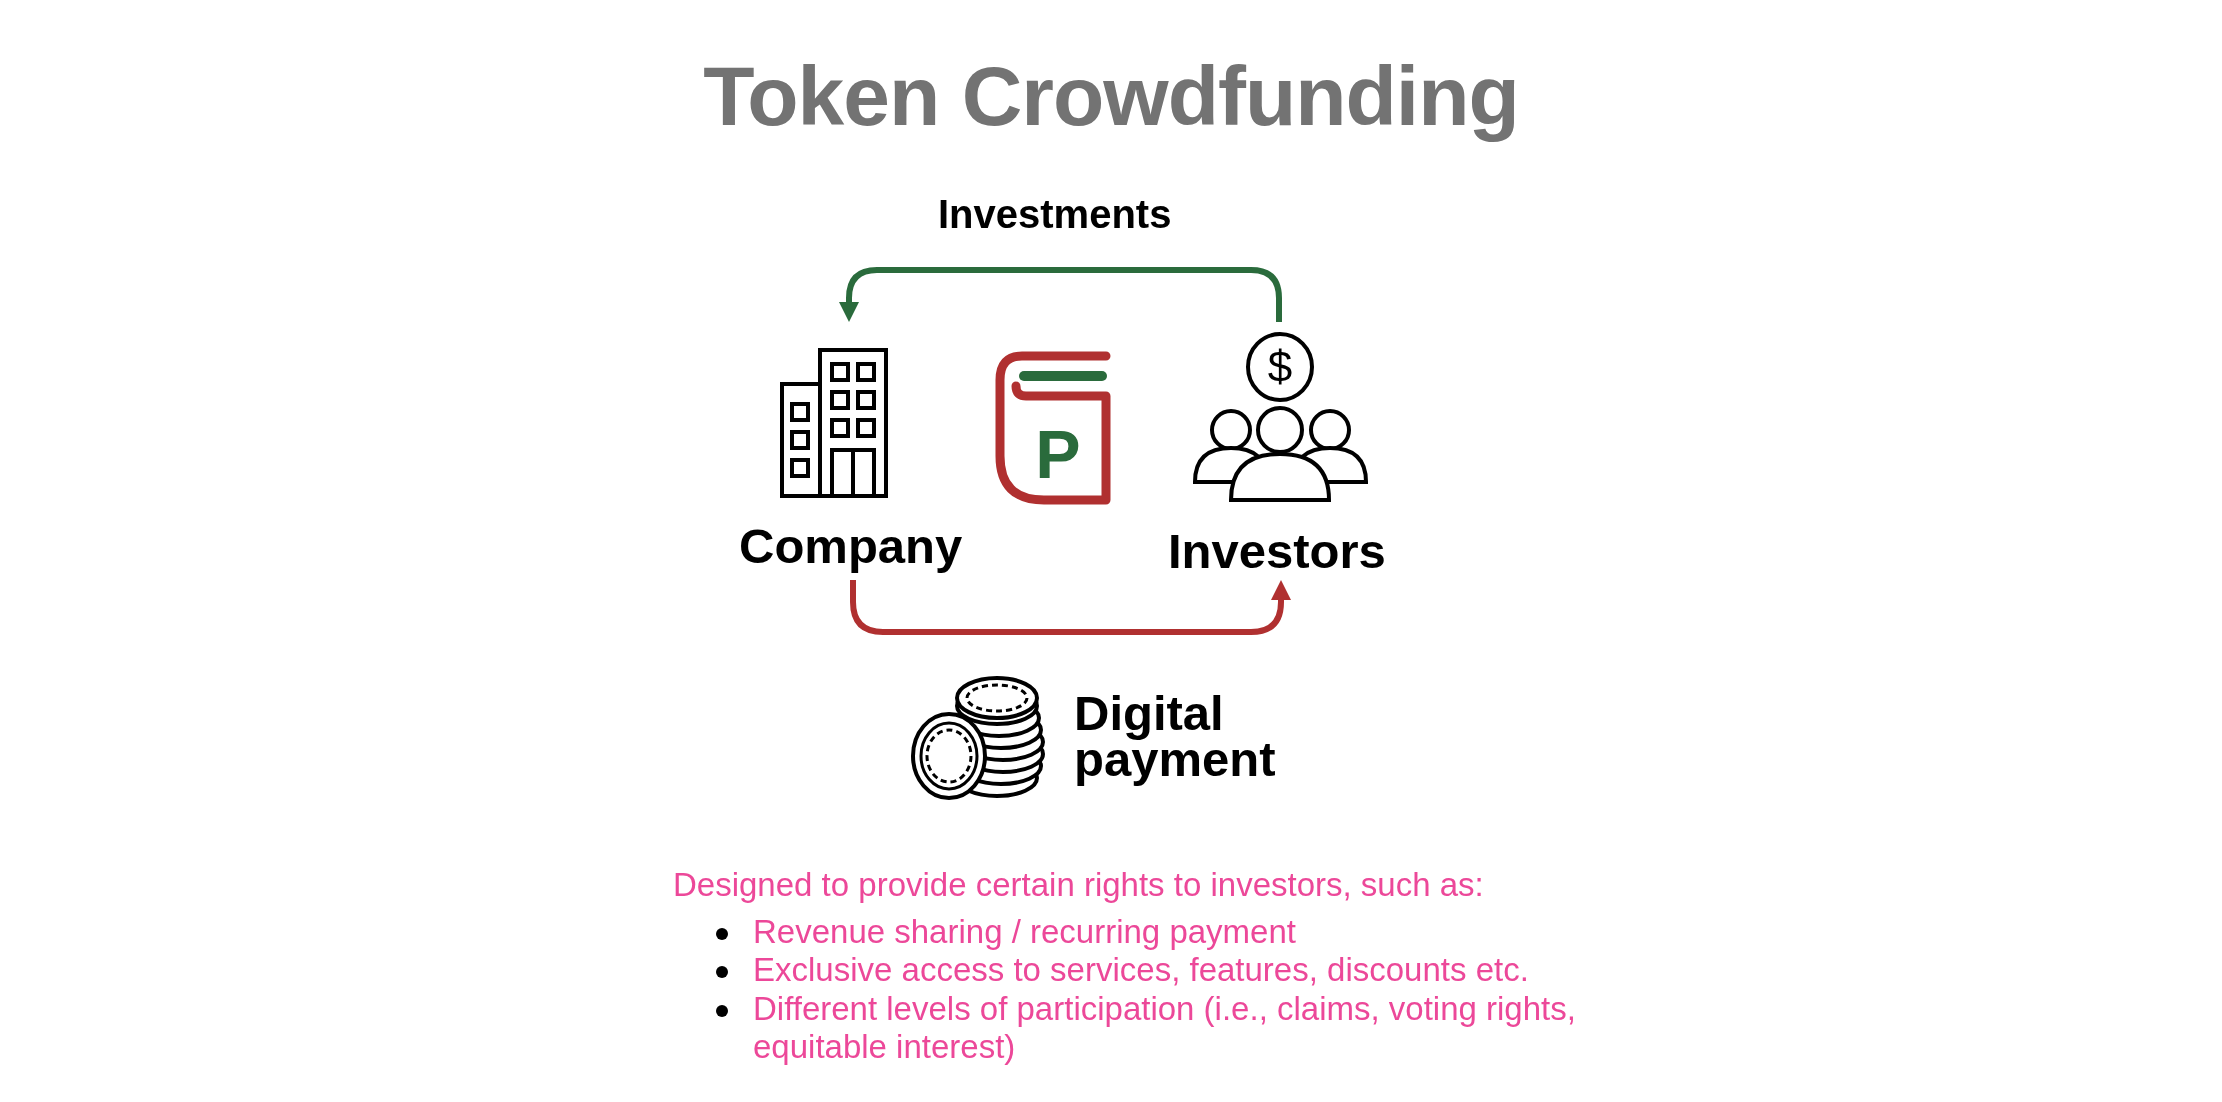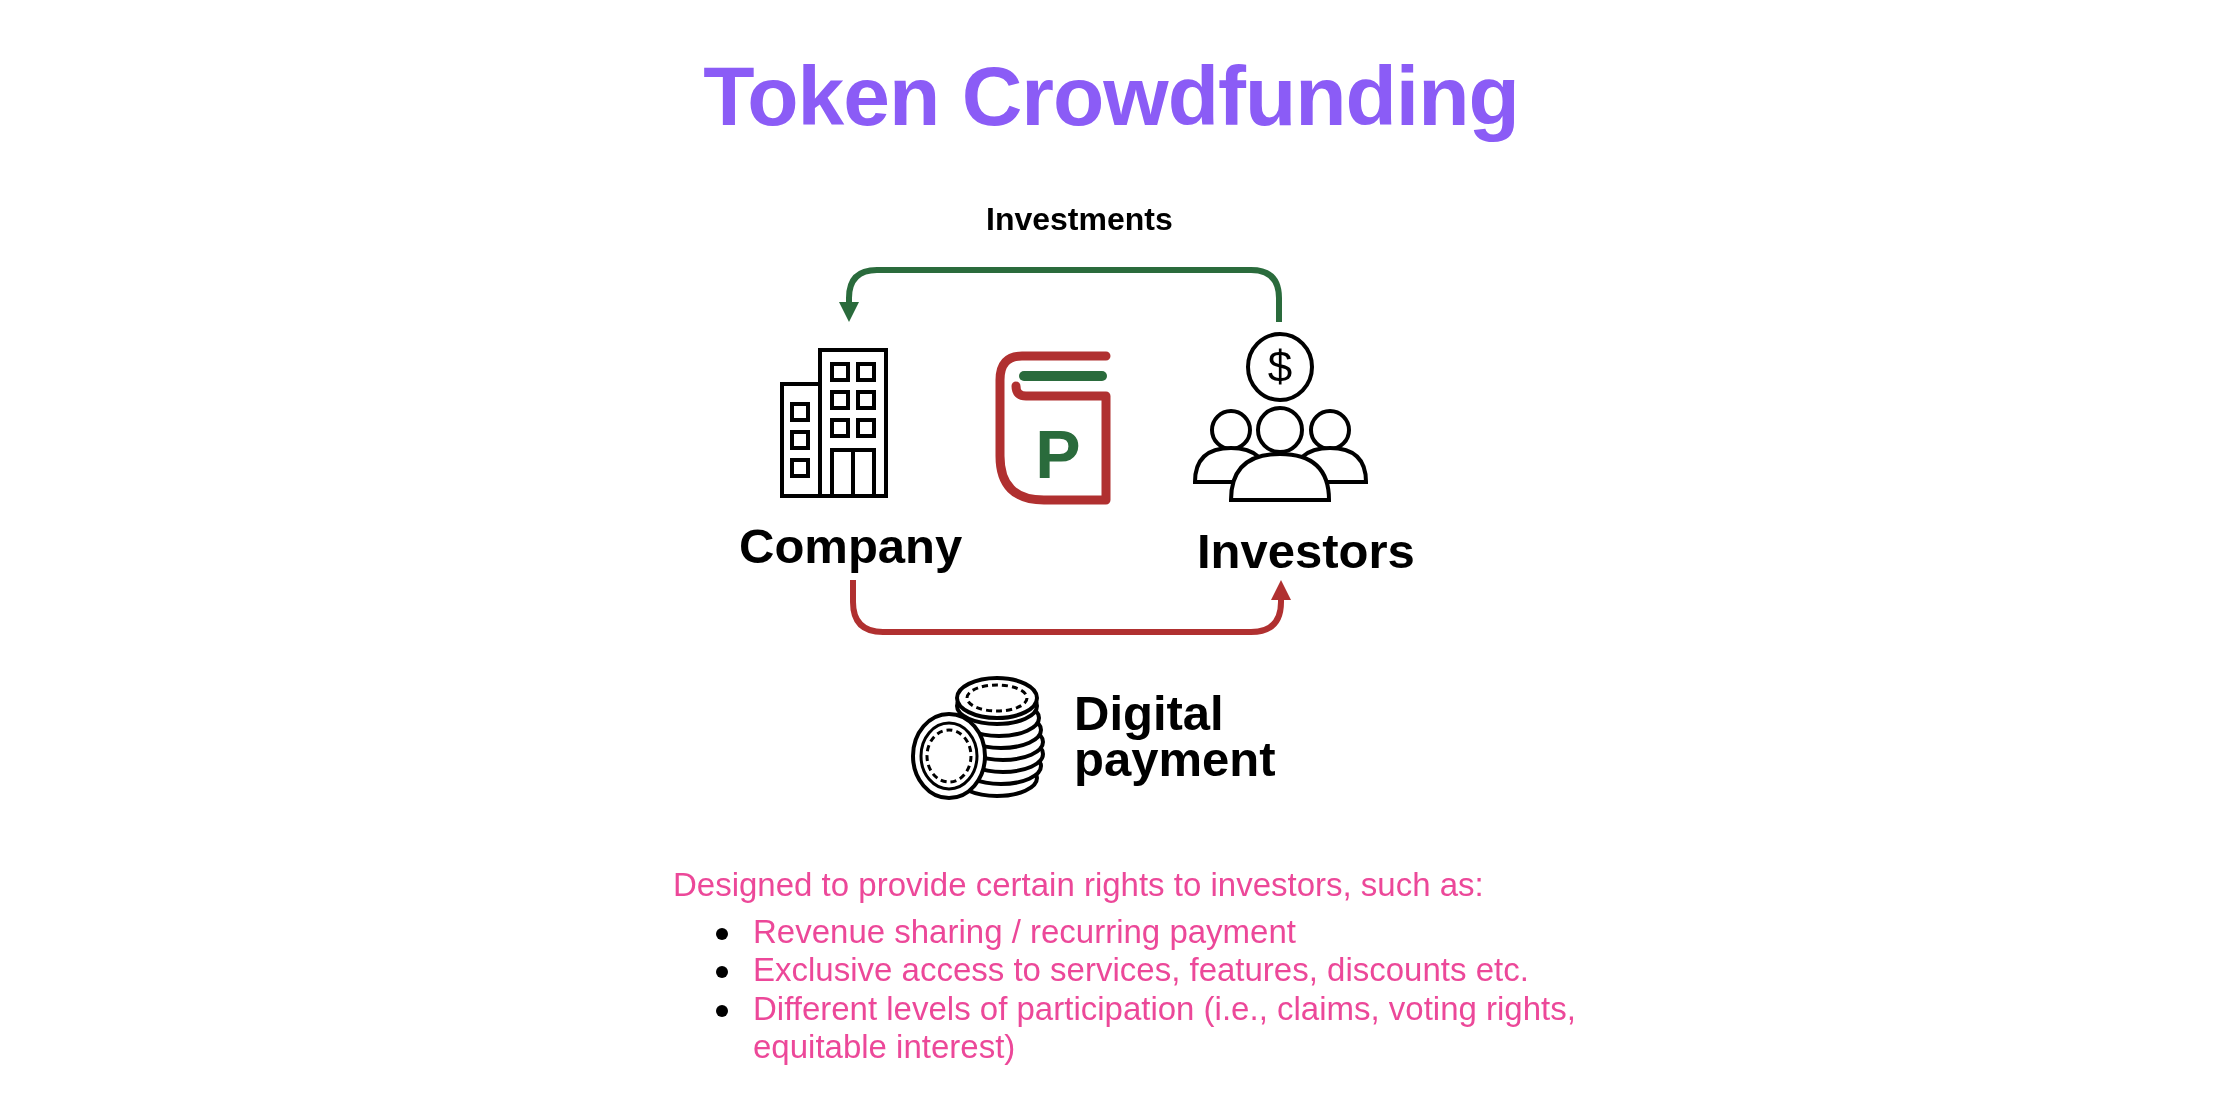--- a/index.html
+++ b/index.html
@@ -1,31 +1,31 @@
 <!DOCTYPE html>
 <html><head>
 <meta charset="utf-8">
 <style>
   html, body { margin:0; padding:0; background:#ffffff; }
   body { width:2222px; height:1102px; position:relative; overflow:hidden; font-family:"Liberation Sans", sans-serif; color:#000; }
   .abs { position:absolute; }
-  .title { left:0; width:2222px; top:48px; text-align:center; font-size:84px; font-weight:bold; color:#8b5cf6; letter-spacing:-1px; }
+  .title { left:0; width:2222px; top:48px; text-align:center; font-size:84px; font-weight:bold; color:#737373; letter-spacing:-1px; }
   .label { font-weight:bold; font-size:49px; color:#000; white-space:nowrap; }
   .para { left:673px; top:866px; font-size:33px; line-height:38.5px; color:#ec4899; }
   .para ul { margin:8px; padding:0; list-style:none; }
   .para li { position:relative; padding-left:72px; width:860px; }
   .para li .dot { position:absolute; left:35px; top:15px; width:12px; height:12px; border-radius:50%; background:#000; }
   svg.ov { position:absolute; left:0; top:0; }
 </style>
 </head>
 <body>
 
 <div class="abs title">Token Crowdfunding</div>
 
-<div class="abs label" style="left:986px; top:192px; font-size:32px;margin-top:9px;">Investments</div>
+<div class="abs label" style="left:938px; top:192px; font-size:40px;">Investments</div>
 
 <svg class="ov" width="2222" height="1102">
   <g>
     <path d="M1279 322 L1279 298 Q1279 270 1251 270 L877 270 Q849 270 849 298 L849 306" fill="none" stroke="#2a6b3c" stroke-width="6"></path>
     <polygon points="839,302 859,302 849,322" fill="#2a6b3c"></polygon>
   </g>
   <g>
     <path d="M853 580 L853 602 Q853 632 883 632 L1251 632 Q1281 632 1281 602 L1281 596" fill="none" stroke="#b03030" stroke-width="6"></path>
     <polygon points="1271,600 1291,600 1281,580" fill="#b03030"></polygon>
   </g>
@@ -62,21 +62,21 @@
     <circle cx="40" cy="100" r="19"></circle>
     <circle cx="139" cy="100" r="19"></circle>
     <path d="M4 152 Q4 118 40 118 Q76 118 76 152 Z"></path>
     <path d="M103 152 Q103 118 139 118 Q175 118 175 152 Z"></path>
     <circle cx="89" cy="100" r="22"></circle>
     <path d="M40 170 Q40 124 89 124 Q138 124 138 170 Z"></path>
   </g>
 </svg>
 
 <div class="abs label" style="left:739px; top:518px;">Company</div>
-<div class="abs label" style="left:1197px; top:523px;">Investors</div>
+<div class="abs label" style="left:1168px; top:523px;">Investors</div>
 
 <svg class="abs" style="left:911px; top:674px;" width="148" height="128" viewBox="0 0 148 128">
   <g fill="#fff" stroke="#000" stroke-width="4">
     <ellipse cx="86" cy="104" rx="40" ry="18"></ellipse>
     <ellipse cx="90" cy="92" rx="40" ry="18"></ellipse>
     <ellipse cx="92" cy="80" rx="40" ry="18"></ellipse>
     <ellipse cx="92" cy="68" rx="40" ry="18"></ellipse>
     <ellipse cx="90" cy="56" rx="40" ry="18"></ellipse>
     <ellipse cx="88" cy="44" rx="40" ry="18"></ellipse>
     <ellipse cx="86" cy="32" rx="40" ry="18"></ellipse>

